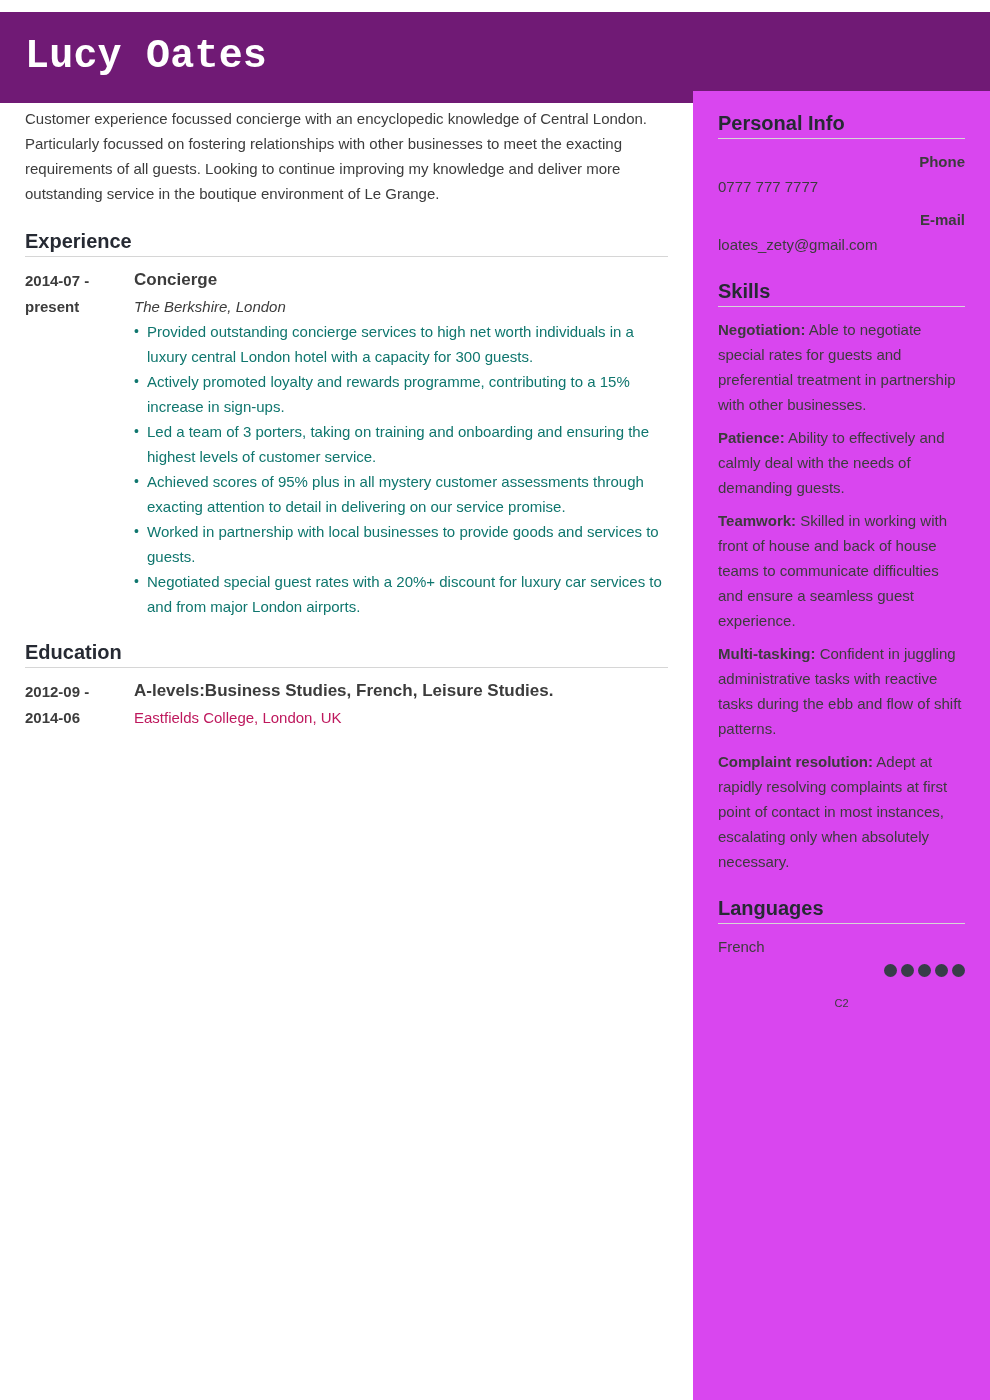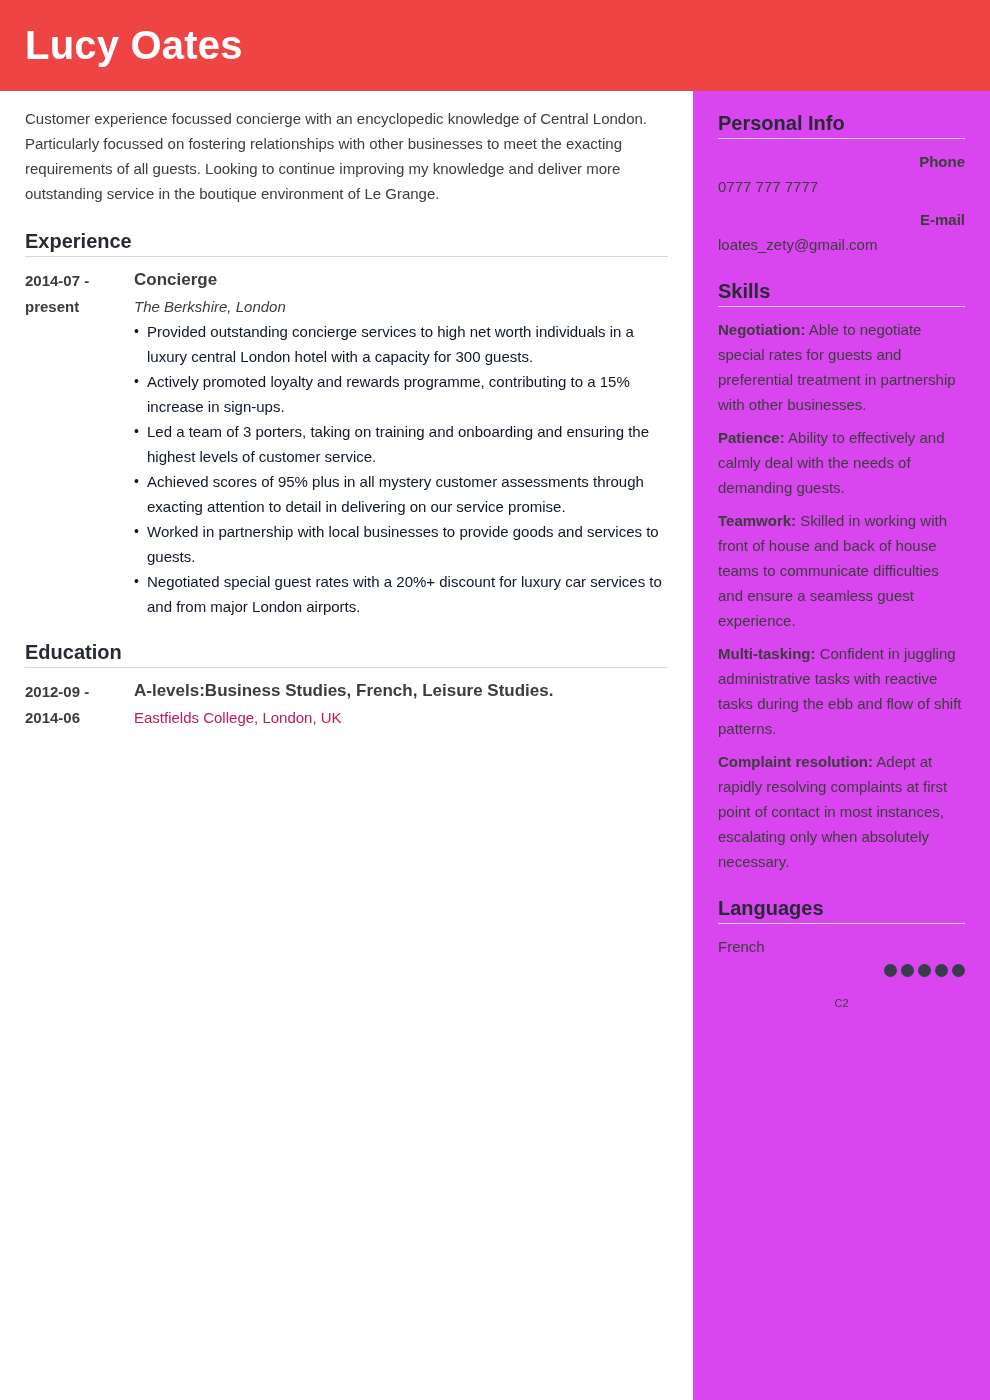--- a/index.html
+++ b/index.html
@@ -4,23 +4,24 @@
   <style>
     * { box-sizing: border-box; margin: 0; padding: 0; }
     html, body { width: 990px; height: 1400px; background: #ffffff; }
     body {
       font-family: "Liberation Sans", sans-serif;
       color: #3c3c3c;
       position: relative;
       overflow: hidden;
     }
     .header {
-      position: absolute; left: 0; top: 0;
+      position: absolute; left: 0; top: 12px;
       width: 990px; height: 91px;
-      background: #ef4444;
+      background: #701a75;
+      font-family: Liberation Mono, monospace;
     }
     .header h1 {
       position: absolute; left: 25px; top: 22px;
       font-size: 40px; font-weight: bold; color: #ffffff;
       line-height: 46px; letter-spacing: 0.2px;
     }
     .main {
       position: absolute; left: 25px; top: 91px;
       width: 643px;
     }
@@ -56,21 +57,21 @@
     .entry .company {
       font-size: 15px; font-style: italic; color: #3c3c3c;
       line-height: 25px; margin-top: 2px;
     }
     .entry .school {
       font-size: 15px; color: #be185d; line-height: 25px; margin-top: 2px;
     }
     ul.bullets { list-style: none; }
     ul.bullets li {
       position: relative; padding-left: 13px;
-      font-size: 15px; line-height: 25px; color: #0f172a;
+      font-size: 15px; line-height: 25px; color: #0f766e;
     }
     ul.bullets li::before {
       content: "•"; position: absolute; left: 0; top: 0;
       font-size: 14px;
     }
     .sidebar .section-title { margin-top: 19px; }
     .sidebar .section-title.pi { margin-top: 19px; }
     .sidebar .section-title.sk { margin-top: 21px; }
     .sidebar .section-title.lg { margin-top: 21px; }
     .info-label {

